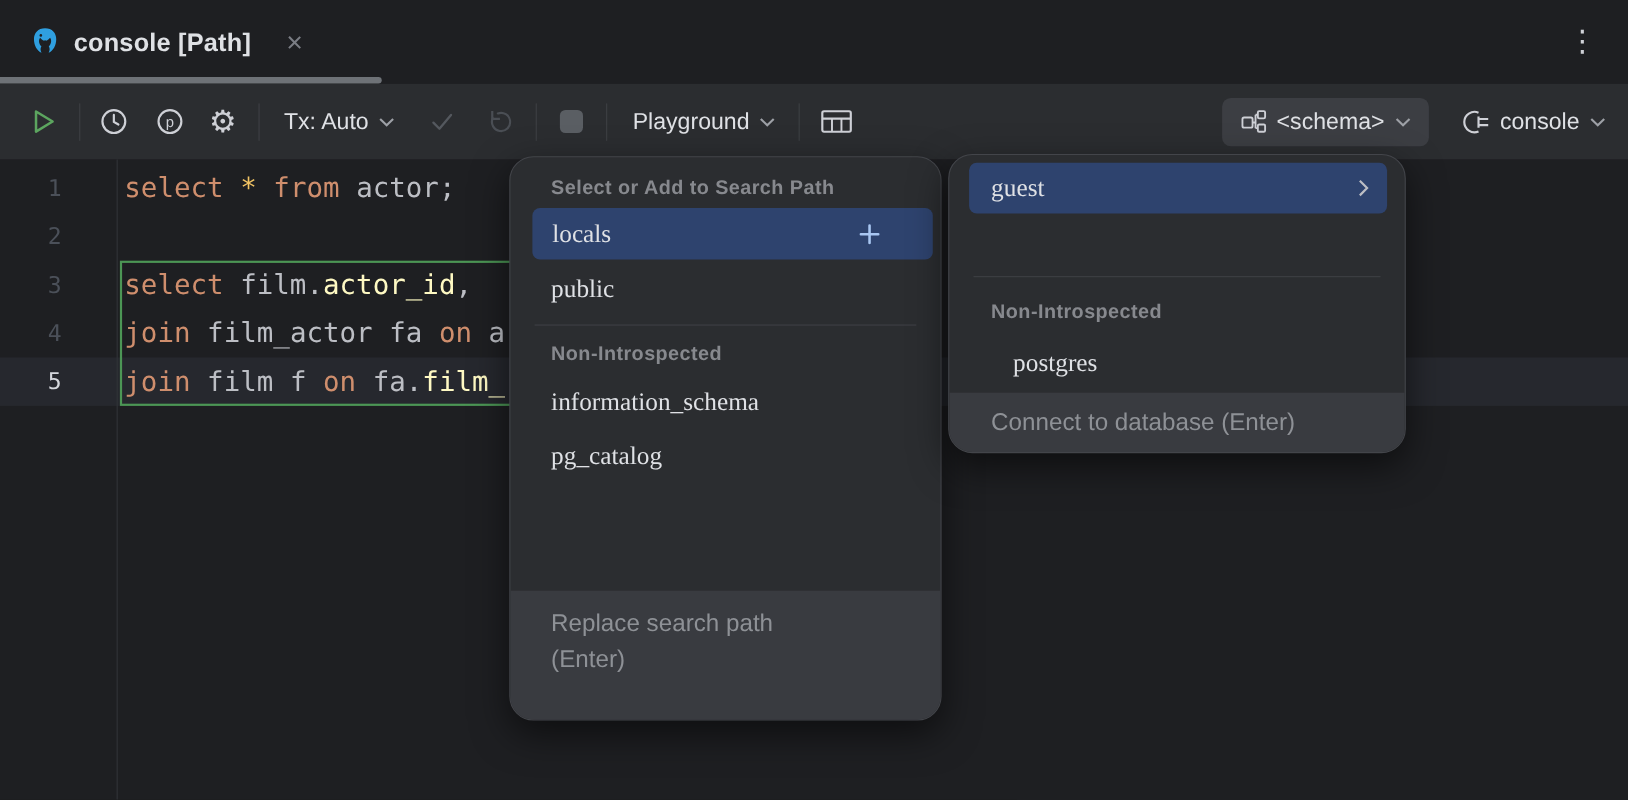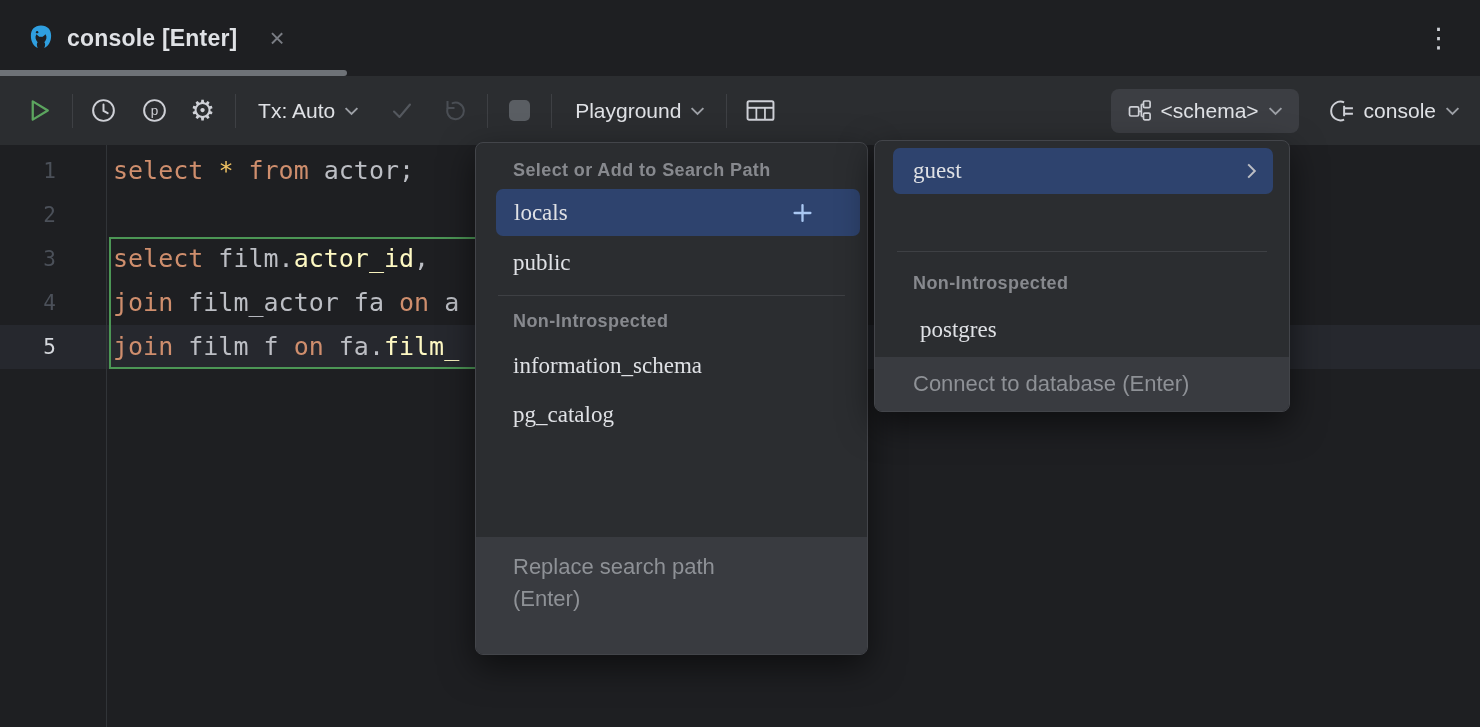--- a/index.html
+++ b/index.html
@@ -39,22 +39,22 @@
   .ln-num.active { color:#D5D8DD; }
   .code-area { position:absolute; left:113px; top:0; right:0; bottom:0; z-index:3; }
   .code-line { position:absolute; left:0; height:44px; line-height:44px; white-space:pre;
                font-family:"DejaVu Sans Mono", monospace; font-size:25px; }
   .tok-kw    { color:#CF8E6D; }
   .tok-pl    { color:#BCBEC4; }
   .tok-field { color:#fef9c3; }
   .tok-star  { color:#F2C464; }
 
   
-  .popup { position:absolute; background:#2B2D30; border:1px solid #43454A; border-radius:8px;
-           box-shadow:0 12px 34px rgba(0,0,0,.55); overflow:hidden;margin-left:12px; }
+  .popup { position:absolute; background:#2B2D30; border:1px solid #43454A; border-radius:22px;
+           box-shadow:0 12px 34px rgba(0,0,0,.55); overflow:hidden; }
   #popup-search-path { left:463px; top:142px; width:393px; height:513px; z-index:10; }
   #popup-database    { left:862px; top:140px; width:416px; height:272px; z-index:11; }
   .pp-header { position:absolute; left:37px; color:#87898E; font-size:18px; font-weight:600;
                letter-spacing:.4px; line-height:30px; }
   .pp-item { position:absolute; color:#DFE1E5; font-size:23px; display:flex; align-items:center;font-family:Liberation Serif, serif; }
   .pp-item.full { left:0; right:0; padding-left:37px; }
   .pp-sel { background:#2E436E; border-radius:7px; }
   .pp-divider { position:absolute; left:22px; right:22px; height:1px; background:#3E4044; }
   .pp-footer { position:absolute; left:0; right:0; bottom:0; background:#393B40; color:#8E9196; }
   .plus-ic, .chev-r { position:absolute; top:50%; transform:translateY(-50%); display:flex; }
@@ -64,21 +64,21 @@
 
 <div class="tabbar">
   <div class="tab">
     <span style="display:flex;">
       <svg width="28" height="28" viewBox="0 0 26 26">
         <path d="M13,1.5 C7,1.5 3.6,5.5 3.6,10.8 c0,5.4 2.6,9.8 6.4,11.5 c-1.1,-2.2 -1.1,-4.3 -0.1,-5.4 c-2.1,-2.1 -2.7,-5.3 -1.1,-7.4 c1.6,2 3.2,2.6 4.2,2.6 c1,0 2.6,-0.6 4.2,-2.6 c1.6,2.1 1,5.3 -1.1,7.4 c1,1.1 1,3.2 -0.1,5.4 c3.8,-1.7 6.4,-6.1 6.4,-11.5 C22.4,5.5 19,1.5 13,1.5 Z" fill="#2F9FE0"></path>
         <circle cx="9.4" cy="7.6" r="1.1" fill="#1E1F22"></circle>
         <path d="M13,12.2 c0.5,2.2 0.3,4.6 -0.6,6.2" stroke="#1E1F22" stroke-width="1.2" fill="none" stroke-linecap="round"></path>
       </svg>
     </span>
-    <span class="tab-title">console [Enter]</span>
+    <span class="tab-title">console [Path]</span>
     <span class="tab-close">×</span>
   </div>
   <span class="kebab">⋮</span>
   <div class="tab-underline"></div>
 </div>
 
 <div class="toolbar">
   <span class="tb-ic">
     <svg width="27" height="27" viewBox="0 0 26 26">
         <path d="M6.5,4.2 L21,13 L6.5,21.8 Z" fill="none" stroke="#5CA55F" stroke-width="2.2" stroke-linejoin="round"></path>
@@ -219,17 +219,17 @@
   <div class="pp-item pp-sel" style="left:18px; top:7px; width:380px; height:46px; padding-left:20px;">
     <span>guest</span>
     <span class="chev-r" style="right:16px;">
       <svg width="11" height="18" viewBox="0 0 10 16">
           <polyline points="2,2 8,8 2,14" fill="none" stroke="#BCBEC4" stroke-width="1.8"></polyline>
         </svg>
     </span>
   </div>
   <div class="pp-divider" style="top:110px;"></div>
   <div class="pp-header" style="top:127px; left:38px;">Non-Introspected</div>
-  <div class="pp-item full" style="top:166px; height:46px; padding-left:45px;">
+  <div class="pp-item full" style="top:166px; height:46px; padding-left:58px;">
     <span>postgres</span>
   </div>
   <div class="pp-footer" style="height:54px; line-height:54px; padding-left:38px; font-size:22px;">Connect to database (Enter)</div>
 </div>
 
 </body></html>

